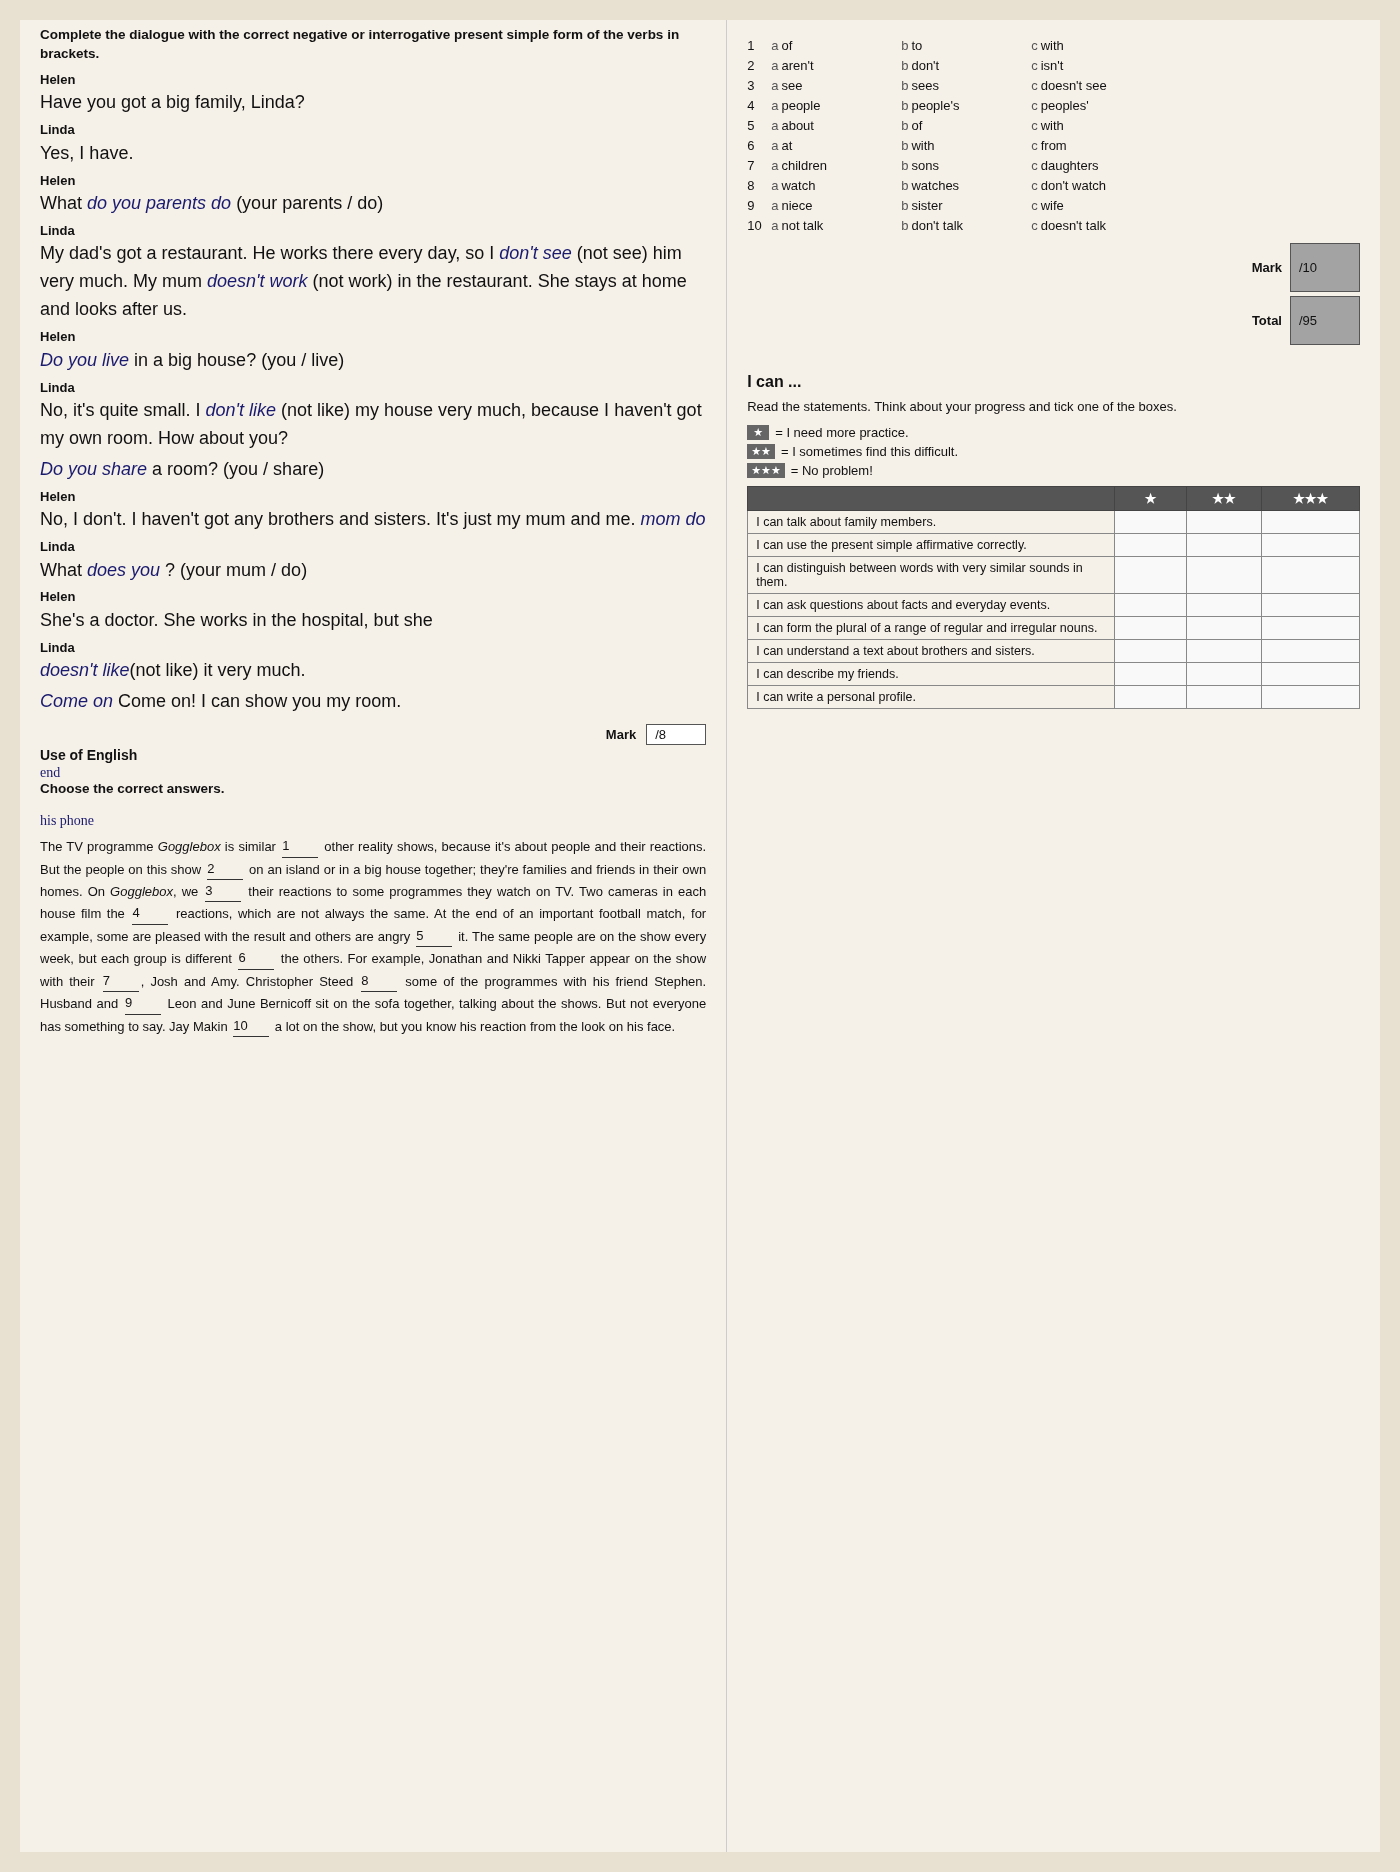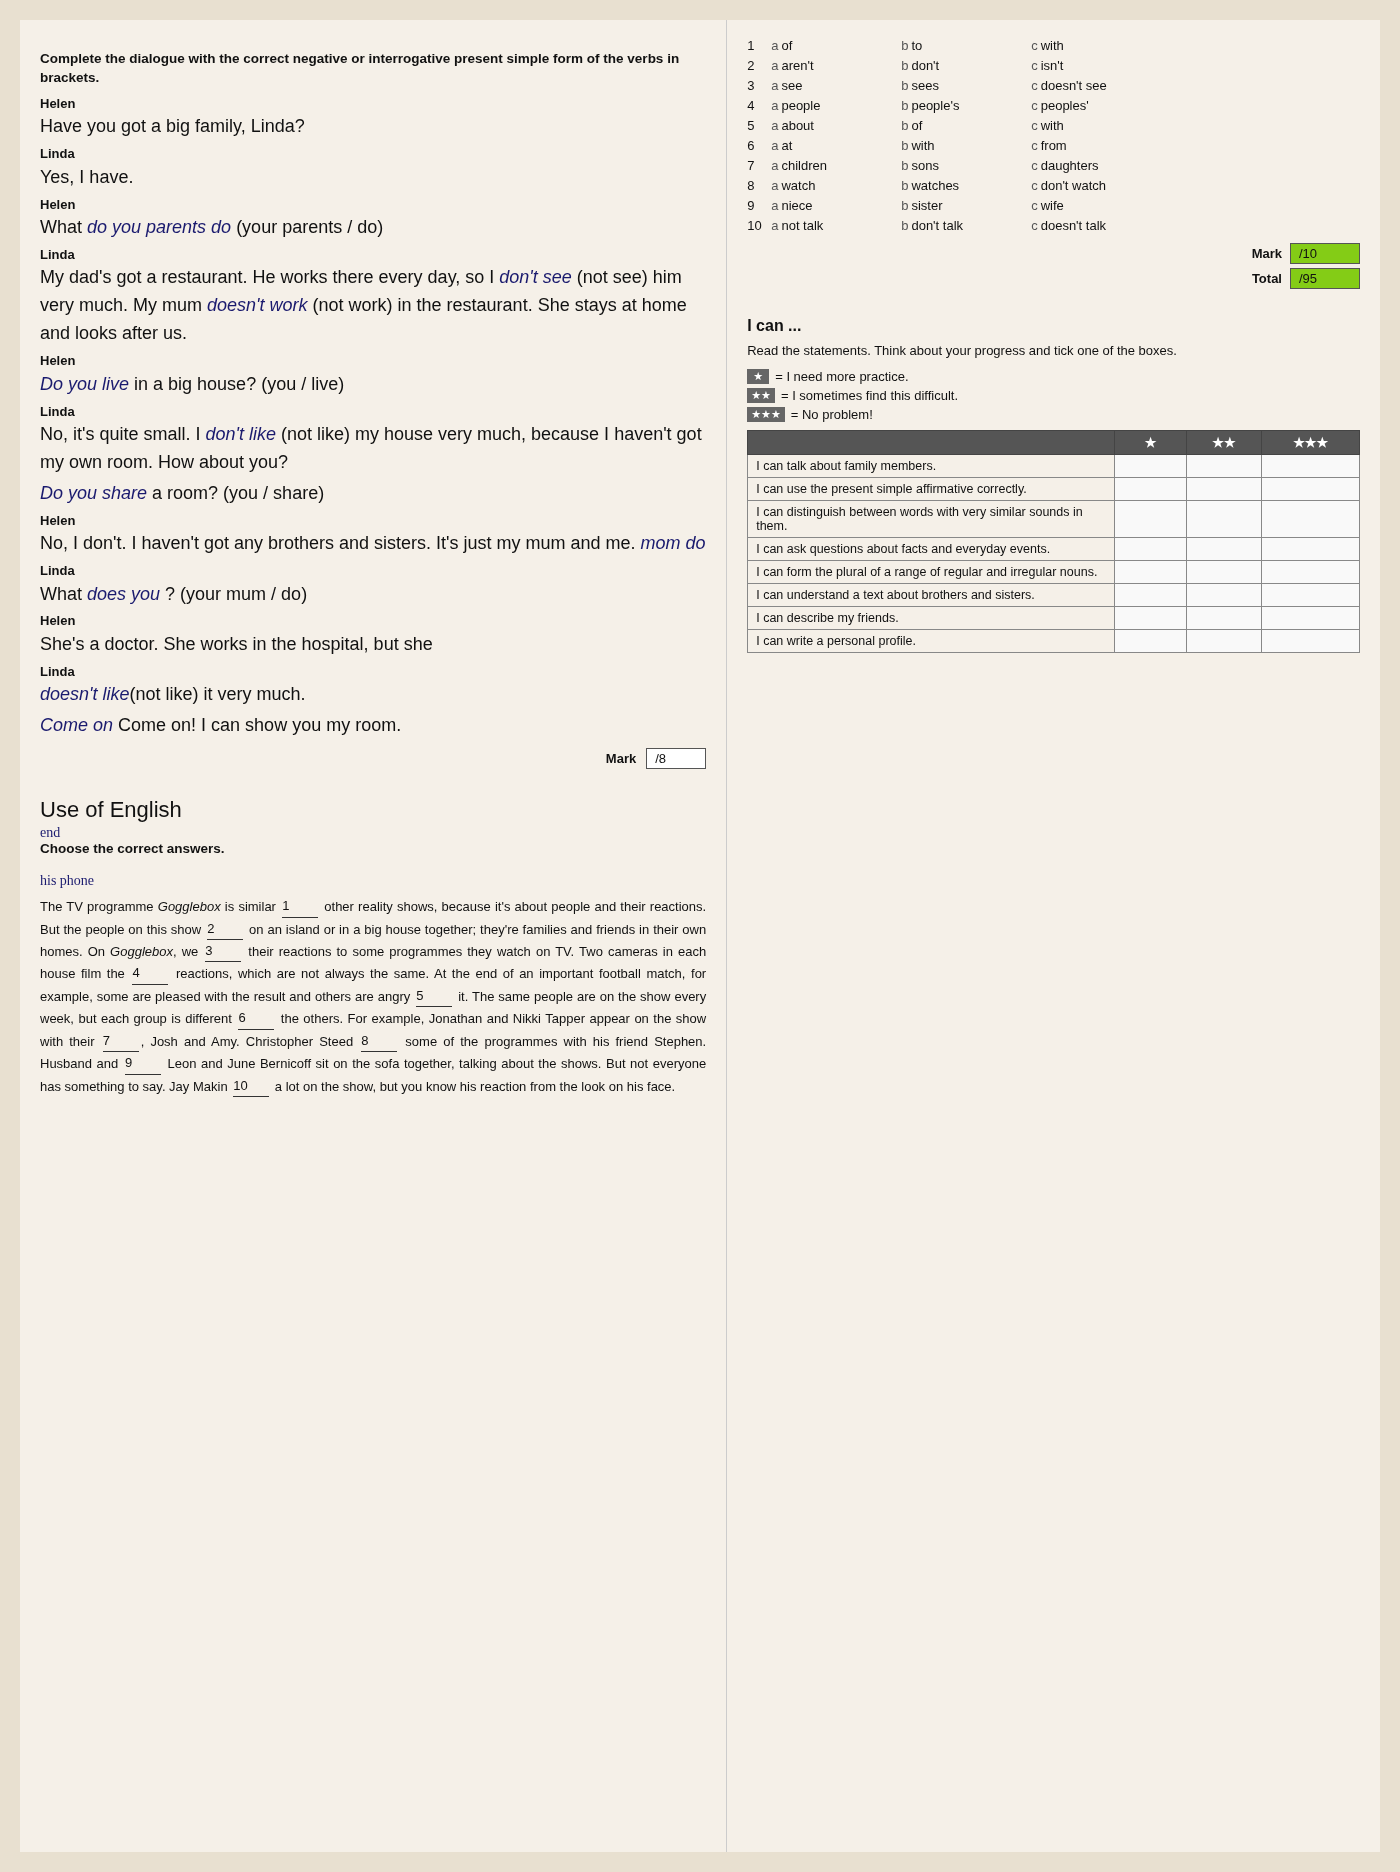--- a/index.html
+++ b/index.html
@@ -14,21 +14,21 @@
     }
     .page {
       background: #f5f0e8;
       width: 100%;
       min-height: 1832px;
       display: flex;
       gap: 0;
     }
     .left-col {
       width: 52%;
-      padding: 30px 20px;
+      padding: 6px 20px;
       border-right: 1px solid #ccc;
     }
     .right-col {
       width: 48%;
       padding: 18px 20px;
     }
 
     
     .section-title {
       font-weight: bold;
@@ -72,23 +72,23 @@
     .mark-score {
       border: 1px solid #555;
       padding: 2px 8px;
       font-size: 13px;
       background: white;
       min-width: 60px;
     }
 
     
     .use-english-title {
-      font-size: 22px;
-      font-weight: normal;
-      margin-top: 28px;
+      font-size: 14px;
+      font-weight: bold;
+      margin-top: 2px;
       margin-bottom: 2px;
     }
     .hand-end {
       font-family: 'Comic Sans MS', cursive;
       color: #1a1a6e;
       font-size: 14px;
     }
     .choose-answers {
       font-weight: bold;
       font-size: 13.5px;
@@ -147,22 +147,22 @@
       display: flex;
       align-items: center;
       gap: 8px;
     }
     .score-label {
       font-weight: bold;
       font-size: 13px;
     }
     .score-box {
       border: 1px solid #555;
-      padding: 2px 8px;
-      background: #84cc16;
+      padding: 16px 8px;
+      background: #a3a3a3;
       min-width: 70px;
       font-size: 13px;
     }
 
     
     .i-can-title {
       font-size: 16px;
       font-weight: bold;
       margin-top: 28px;
       margin-bottom: 6px;

